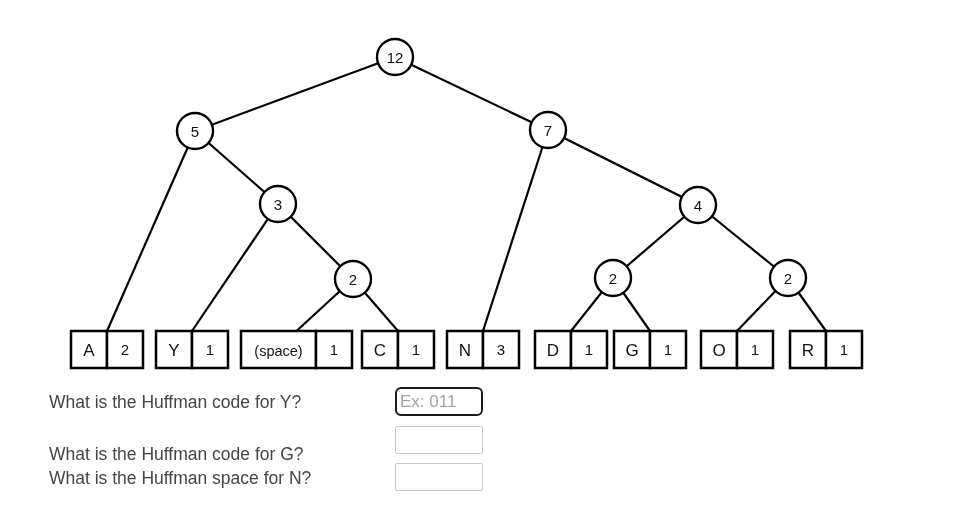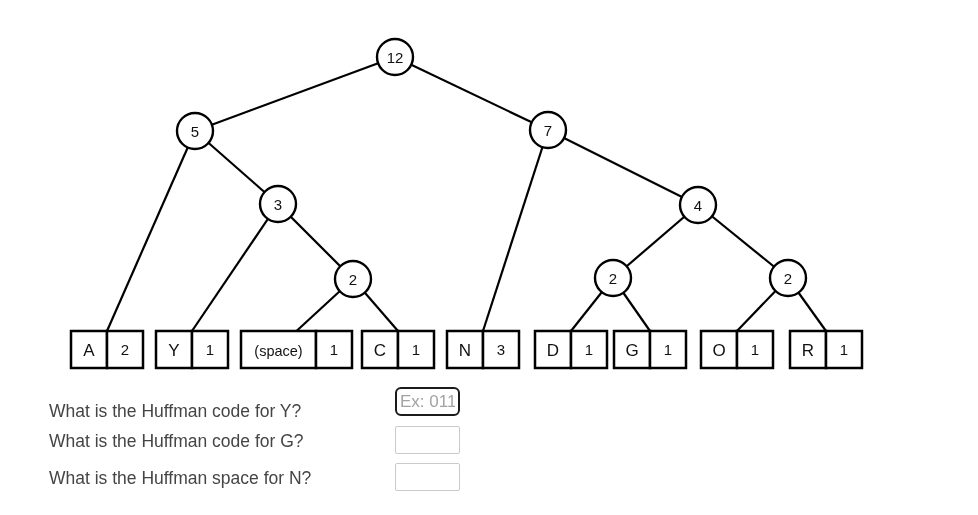--- a/index.html
+++ b/index.html
@@ -11,39 +11,39 @@
     overflow: hidden;
   }
   #tree-svg { position: absolute; left: 0; top: 0; }
   .q-row { position: absolute; left: 0; width: 978px; }
   .q-label {
     position: absolute; left: 49px; top: 0;
     color: #454545; font-size: 17.5px; white-space: nowrap;
   }
   .q-input {
     position: absolute; left: 395px; top: 0;
-    width: 65px; height: 29px;
+    width: 88px; height: 29px;
     font-family: "Liberation Sans", sans-serif;
     font-size: 17px; color: #333;
     padding: 0 3px;
     background: #ffffff;
     outline: none;
   }
   .q-input.focused {
     border: 2.5px solid #1b1b1b;
     border-radius: 6px;
   }
   .q-input.plain {
     height: 28px;
     border: 1px solid #c7cbce;
     border-radius: 2px;
   }
   .q-input::placeholder { color: #a3a3a3; opacity: 1; }
-  .row-1 { top: 387px; } .row-1 .q-label { top: 14px; }
-  .row-2 { top: 426px; } .row-2 .q-label { top: 5px; }
+  .row-1 { top: 387px; } .row-1 .q-label { top: 5px; }
+  .row-2 { top: 426px; } .row-2 .q-label { top: 18px; }
   .row-3 { top: 463px; } .row-3 .q-label { top: 5px; }
 </style>
 </head>
 <body>
 
 <svg id="tree-svg" width="978" height="380" viewBox="0 0 978 380">
     <line x1="395" y1="57" x2="195" y2="131" stroke="#000000" stroke-width="2.2"></line>
     <line x1="395" y1="57" x2="548" y2="130" stroke="#000000" stroke-width="2.2"></line>
     <line x1="195" y1="131" x2="107" y2="331" stroke="#000000" stroke-width="2.2"></line>
     <line x1="195" y1="131" x2="278" y2="204" stroke="#000000" stroke-width="2.2"></line>

